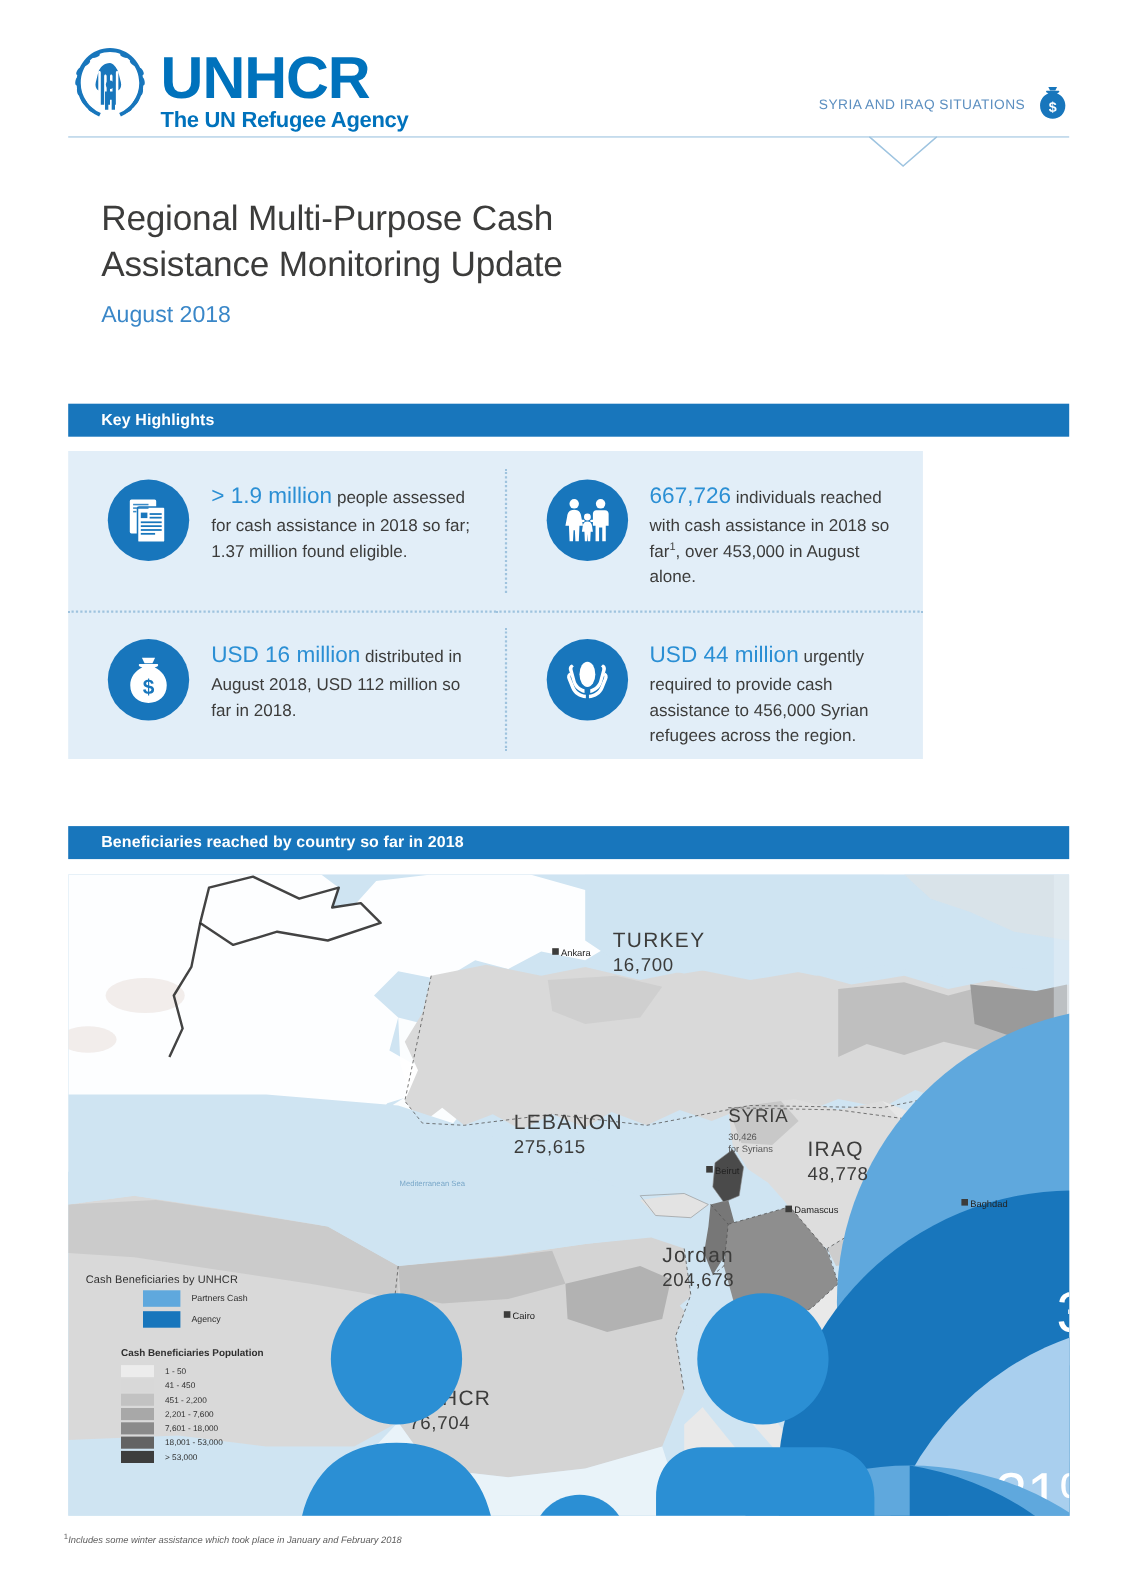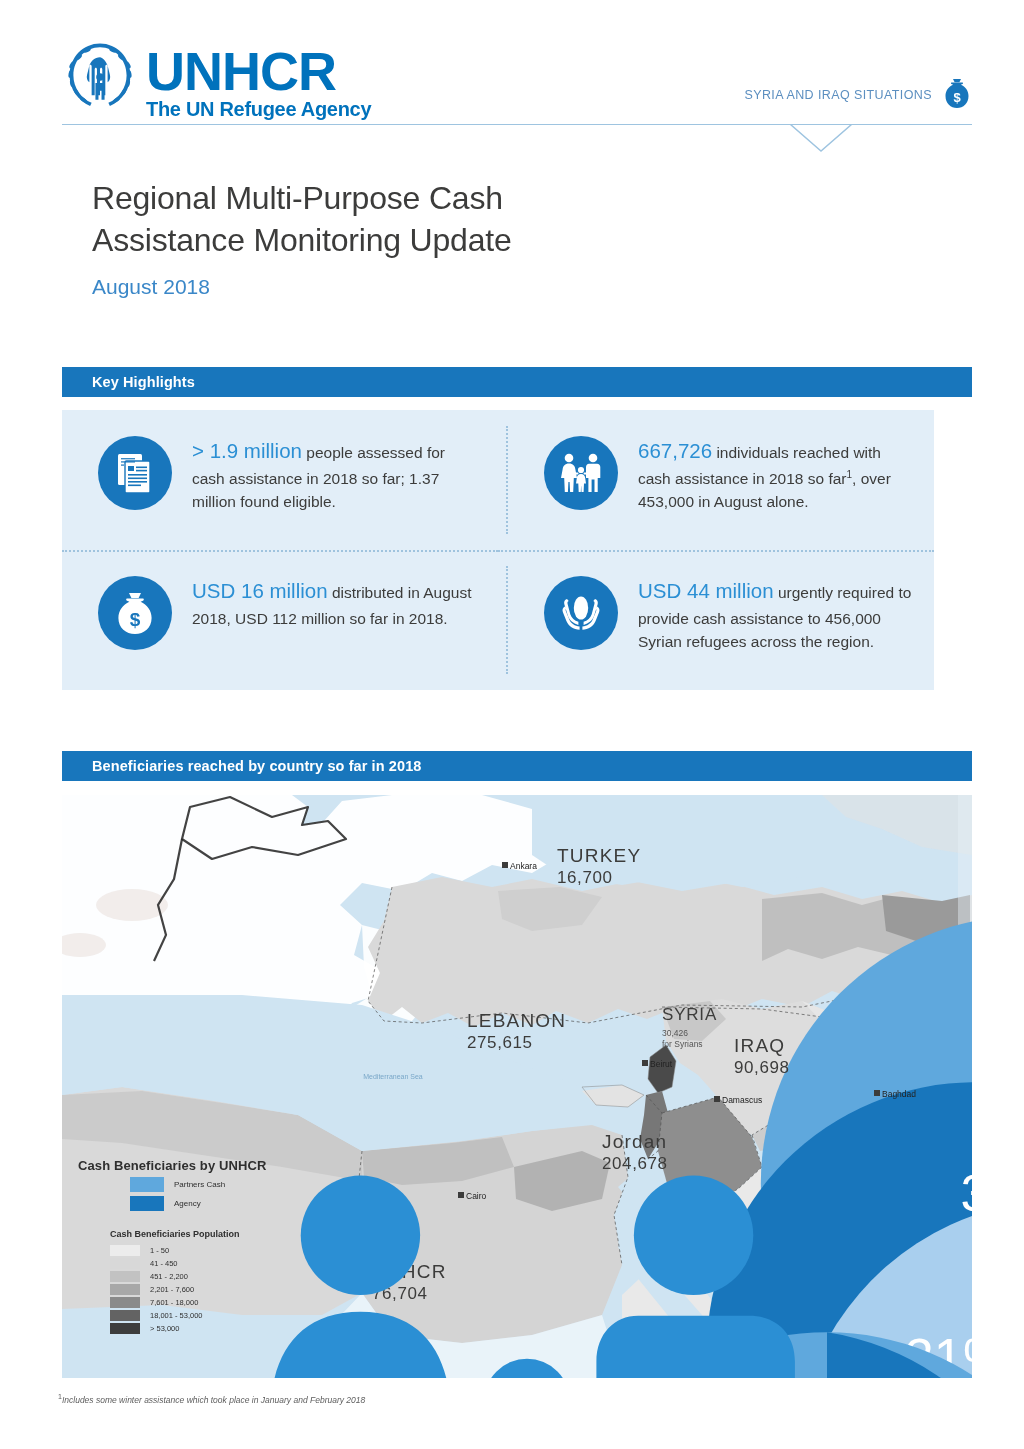--- a/index.html
+++ b/index.html
@@ -53,21 +53,21 @@
   }
   .section-bar span {
     color: #fff; font-size: 14.5px; font-weight: bold; padding-left: 30px;
     letter-spacing: 0.1px;
   }
   #bar-highlights { top: 367px; }
   #bar-map { top: 751px; }
 
   
   .highlights {
-    position: absolute; left: 62px; top: 410px; width: 872px; height: 280px;
+    position: absolute; left: 62px; top: 410px; width: 777px; height: 280px;
     background: #e2eef8;
   }
   .hl-grid {
     display: grid; grid-template-columns: 1fr 1fr; grid-template-rows: 1fr 1fr;
     width: 100%; height: 100%;
   }
   .hl-cell { display: flex; align-items: flex-start; padding: 24px 20px 18px 36px; position: relative; }
   .hl-cell.col2 { padding-left: 46px; }
   .hl-cell.col2::before {
     content:""; position:absolute; left: 8px; top: 16px; bottom: 16px; width: 0;
@@ -104,21 +104,21 @@
     display:inline-block; width:6px; height:6px; background:#3c3c3b;
     margin-right:2px; vertical-align: 1px;
   }
   .sea-label { position:absolute; font-size:7px; color:#7aa8c9; text-align:center; line-height:1.2; }
 
   
   .legend { position: absolute; left: 10px; top: 355px; width: 230px; }
   .legend-row1 { display: flex; align-items: flex-start; }
   .legend-fam { width: 34px; height: 34px; flex:0 0 34px; margin-top:2px;}
   .legend-title {
-    font-size: 13px; font-weight: bold; color: #2f2f2f; margin-left: 6px; margin-top: 8px;
+    font-size: 10px; font-weight: normal; color: #2f2f2f; margin-left: 6px; margin-top: 8px;
     letter-spacing: 0.1px;
   }
   .legend-keys { margin-left: 58px; margin-top: 4px; }
   .lkey { display:flex; align-items:center; margin-bottom: 4px; }
   .lswatch { width: 34px; height: 15px; flex:0 0 34px; }
   .lkey span { font-size: 8px; color:#2f2f2f; margin-left: 10px; }
   .legend-title2 { font-size: 9px; font-weight: bold; color:#2f2f2f; margin: 18px 0 6px 38px; }
   .grad-list { margin-left: 38px; }
   .grow { display:flex; align-items:center; margin-bottom: 2px; }
   .gswatch { width: 30px; height: 11px; flex:0 0 30px; border:0; }
@@ -414,21 +414,21 @@
     </svg>
 
     <div class="map-label" style="left:600px; top:210px; width:120px;">
       <div class="cname small">SYRIA</div>
       <div class="syr-note">30,426</div>
       <div class="syr-note" style="margin-top:0">for Syrians</div>
     </div>
 
     <div class="map-label" style="left:672px; top:240px; width:160px;">
       <div class="cname">IRAQ</div>
-      <div class="cnum">90,698</div>
+      <div class="cnum">48,778</div>
     </div>
     <svg style="position:absolute; left:688px; top:288px;" width="84" height="84" viewBox="0 0 100 100">
       <circle cx="50" cy="50" r="46" fill="#5fa8dd"></circle>
       <path d="M50 50 L50 4 A46 46 0 0 1 71.9 9.6 Z" fill="#1876bc"></path>
       <text x="58" y="26" font-size="9" fill="#ffffff" text-anchor="middle" font-family="Liberation Sans, sans-serif">8%</text>
       <text x="48" y="78" font-size="9.5" fill="#ffffff" text-anchor="middle" font-family="Liberation Sans, sans-serif">92%</text>
     </svg>
 
     <div class="map-label" style="left:540px; top:336px; width:160px;">
       <div class="cname">Jordan</div>

